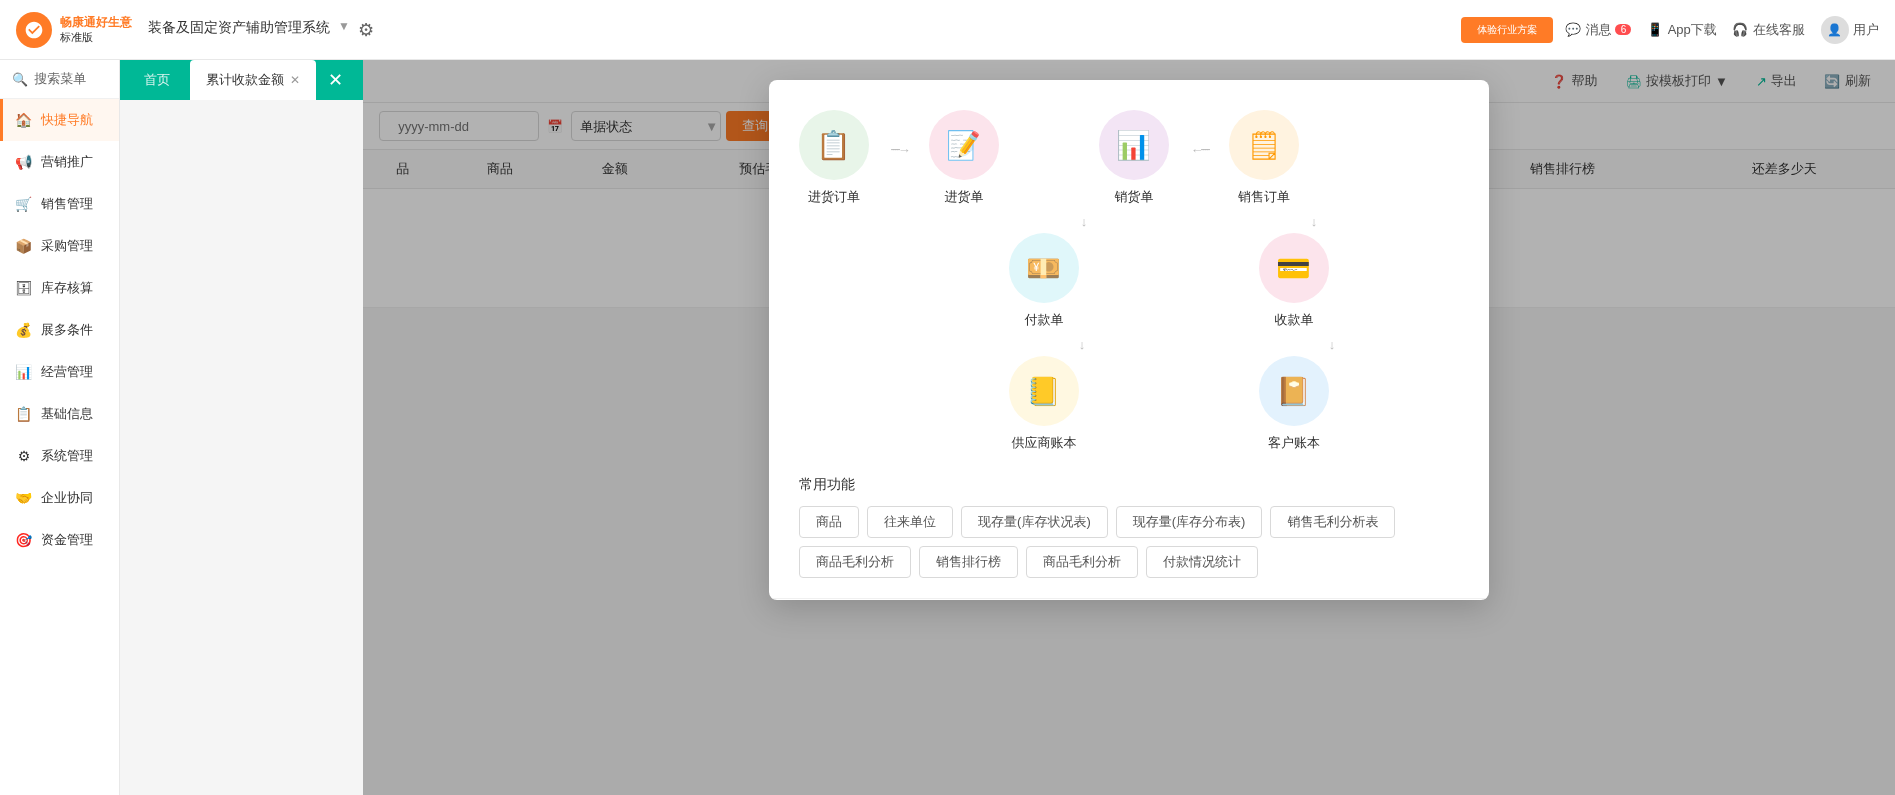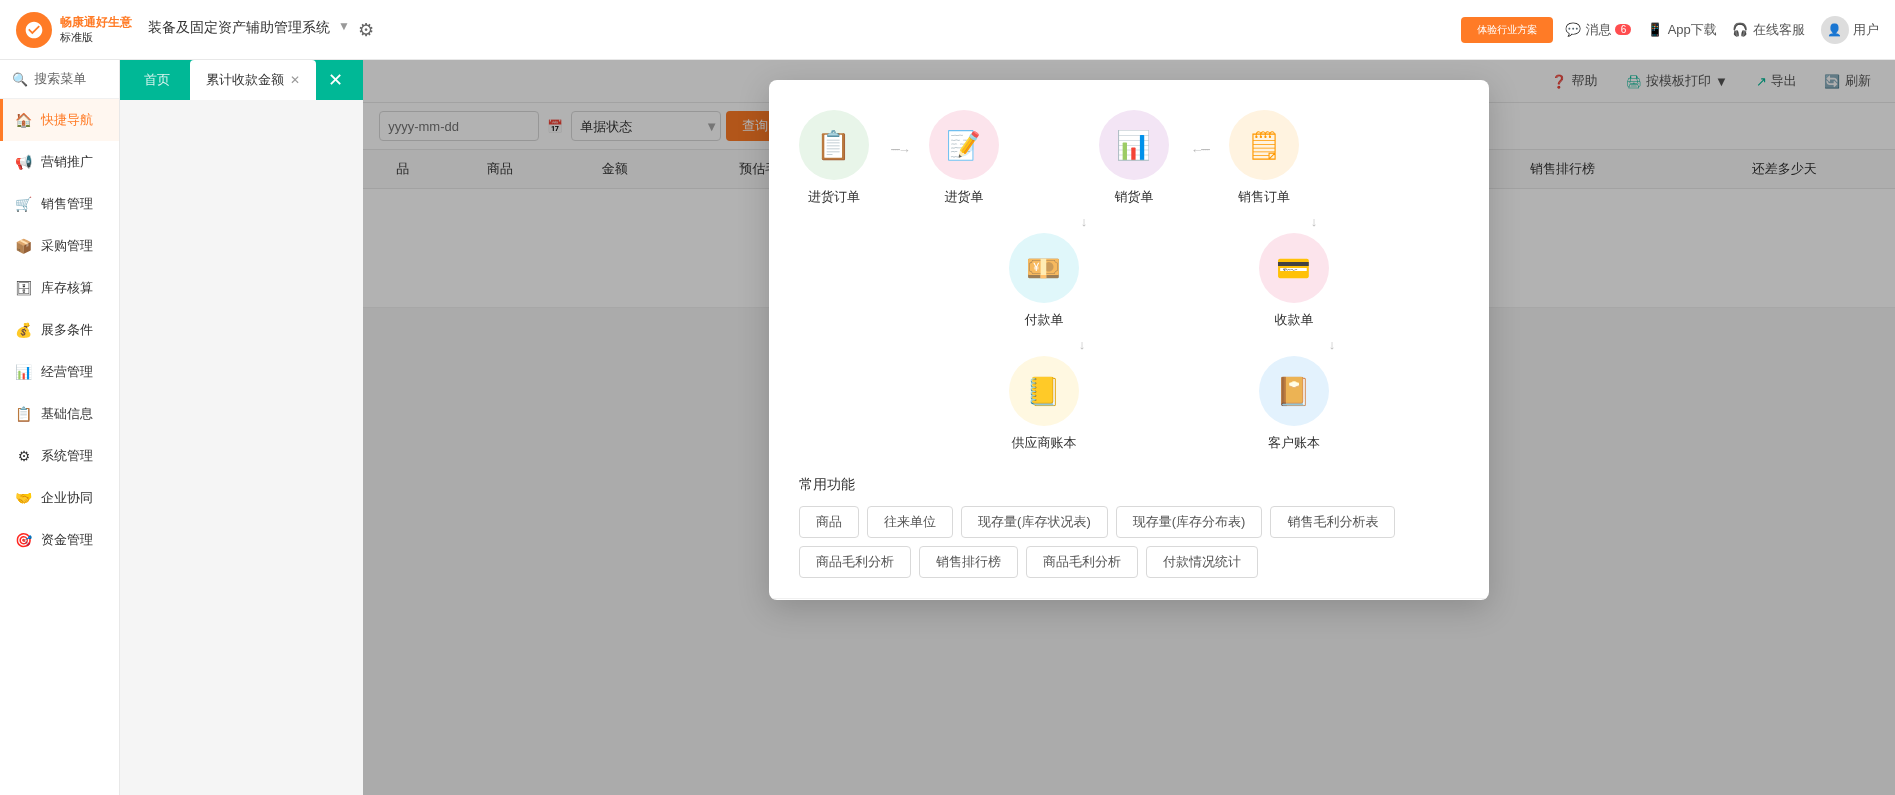--- a/index.html
+++ b/index.html
@@ -84,21 +84,21 @@
       color: #555; font-size: 13px; cursor: pointer; padding: 4px 8px;
     }
     .toolbar-btn .icon { color: #00b896; }
 
     
     .filter-bar {
       display: flex; align-items: center; padding: 8px 16px;
       background: white; border-bottom: 1px solid #e8e8e8; gap: 8px;
     }
     .filter-input {
-      border: 1px solid #d9d9d9; border-radius: 4px; padding: 4px 8px;
+      border: 1px solid #d9d9d9; border-radius: 4px; padding: 4px 18px;
       font-size: 13px; width: 160px; height: 30px; color: #0c4a6e;
     }
     .filter-select {
       border: 1px solid #d9d9d9; border-radius: 4px; padding: 4px 8px;
       font-size: 13px; width: 150px; height: 30px; color: #333;
       appearance: none; background: white;
     }
     .query-btn {
       background: #ff7b26; color: white; border: none; border-radius: 4px;
       padding: 5px 16px; font-size: 13px; cursor: pointer; height: 30px;

